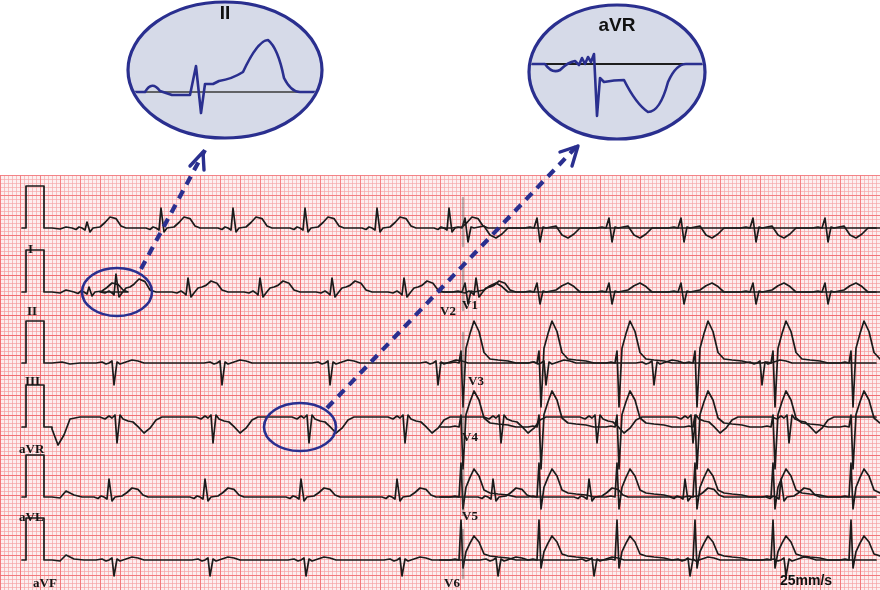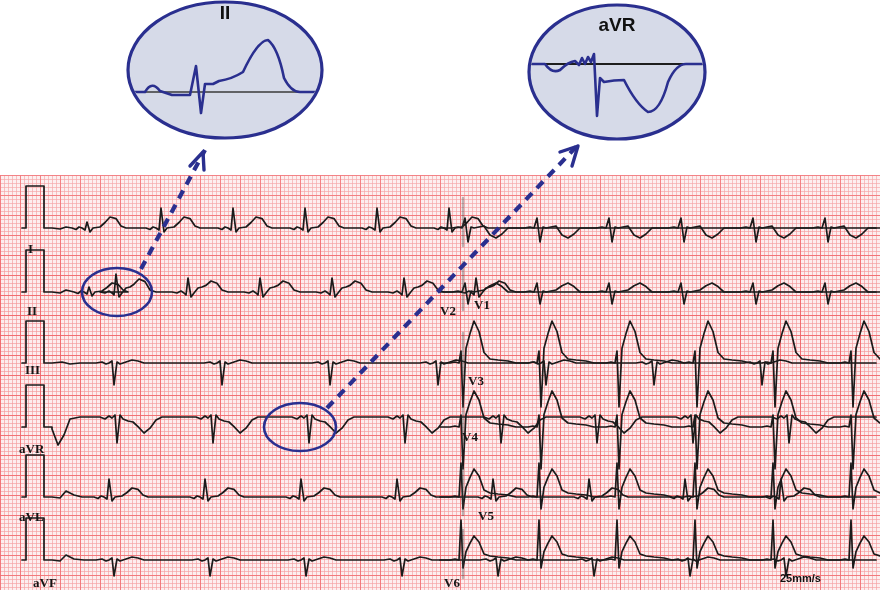--- a/index.html
+++ b/index.html
@@ -66,21 +66,21 @@
     font-weight: bold;
     font-size: 13px;
     color: #151515;
     letter-spacing: 0px;
     white-space: nowrap;
   }
   .speed-label {
     position: absolute;
     font-family: "Liberation Sans", sans-serif;
     font-weight: bold;
-    font-size: 11px;
+    font-size: 14px;
     color: #111111;
     white-space: nowrap;
   }
 
   
   .callout-svg {
     position: absolute;
     left: 0; top: 0;
     pointer-events: none;
   }
@@ -121,30 +121,30 @@
           <line x1="463" x2="463" y1="158" y2="206" stroke="rgba(60,60,60,0.35)" stroke-width="2.4"></line>
           <line x1="463" x2="463" y1="222" y2="270" stroke="rgba(60,60,60,0.35)" stroke-width="2.4"></line>
           <line x1="463" x2="463" y1="292" y2="340" stroke="rgba(60,60,60,0.35)" stroke-width="2.4"></line>
           <line x1="463" x2="463" y1="355" y2="403" stroke="rgba(60,60,60,0.35)" stroke-width="2.4"></line>
         </g>
     </svg>
   </div>
 
   <div class="lead-label" style="left:28px; top:241px;">I</div>
   <div class="lead-label" style="left:27px; top:303px;">II</div>
-  <div class="lead-label" style="left:25px; top:362px;">III</div>
+  <div class="lead-label" style="left:25px; top:373px;">III</div>
   <div class="lead-label" style="left:19px; top:441px;">aVR</div>
   <div class="lead-label" style="left:19px; top:509px;">aVL</div>
   <div class="lead-label" style="left:33px; top:575px;">aVF</div>
 
-  <div class="lead-label" style="left:462px; top:297px;padding-left:12px;">V1</div>
+  <div class="lead-label" style="left:462px; top:297px;">V1</div>
   <div class="lead-label" style="left:440px; top:303px;">V2</div>
   <div class="lead-label" style="left:462px; top:373px;padding-left:6px;">V3</div>
   <div class="lead-label" style="left:462px; top:429px;">V4</div>
-  <div class="lead-label" style="left:478px; top:508px;">V5</div>
+  <div class="lead-label" style="left:462px; top:508px;">V5</div>
   <div class="lead-label" style="left:444px; top:575px;">V6</div>
 
   <div class="speed-label" style="left:780px; top:572px;">25mm/s</div>
 
   <svg class="callout-svg" width="880" height="590" viewBox="0 0 880 590">
 
     <ellipse id="src-ii" cx="117" cy="292" rx="35" ry="24" fill="none" stroke="#2a2f8f" stroke-width="2.6"></ellipse>
 
     <ellipse id="src-avr" cx="300" cy="427" rx="36" ry="24" fill="none" stroke="#2a2f8f" stroke-width="2.6"></ellipse>
 

